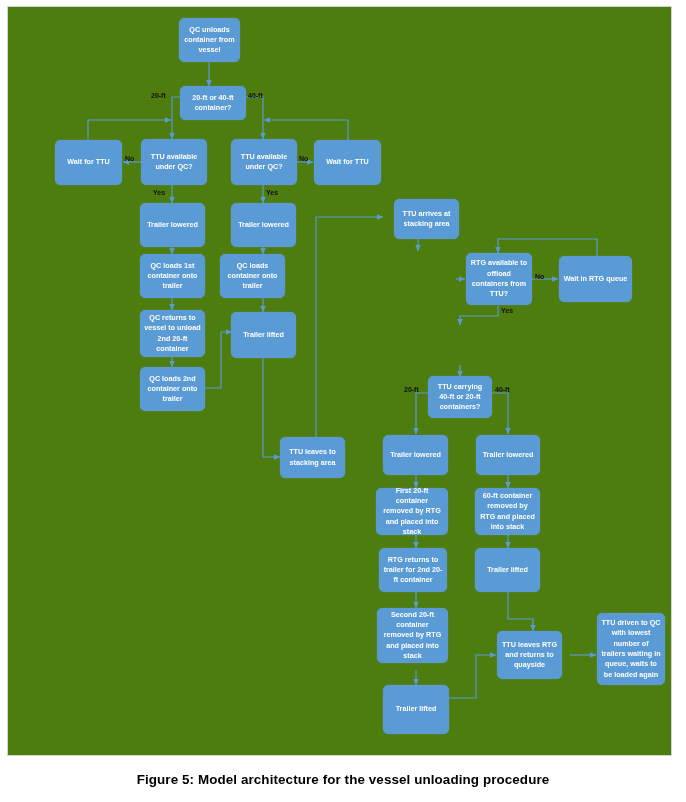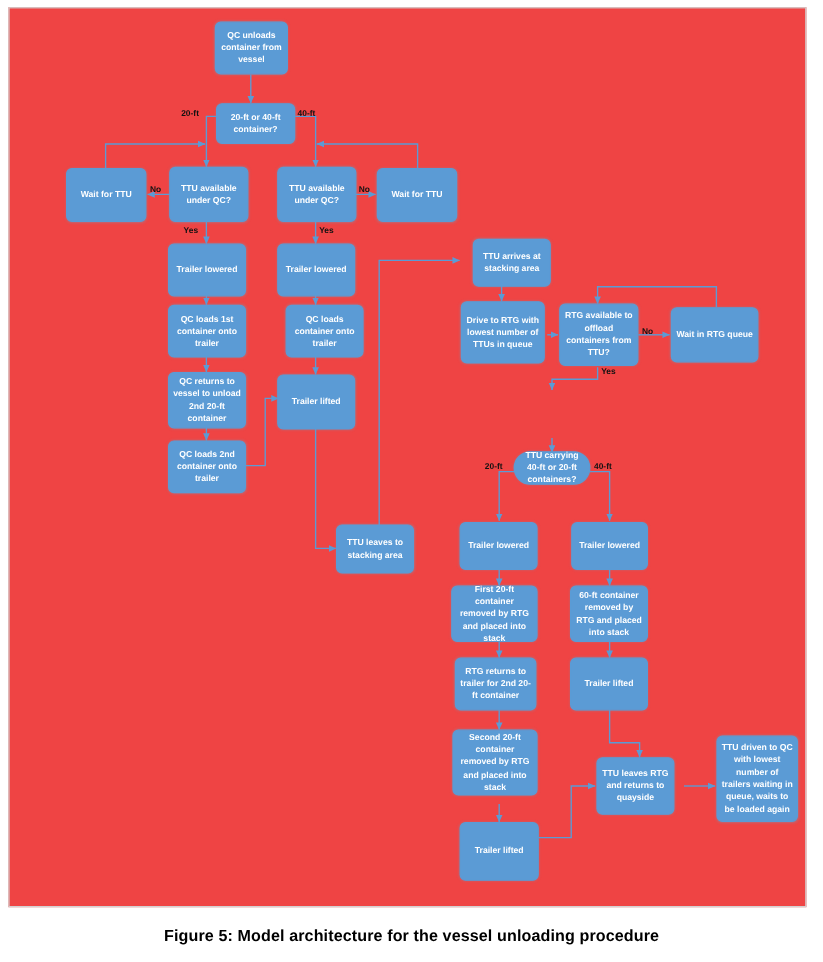--- a/index.html
+++ b/index.html
@@ -20,21 +20,21 @@
     height: 802px;
     background: #ffffff;
   }
   #figure-frame {
     position: absolute;
     left: 7px;
     top: 6px;
     width: 665px;
     height: 750px;
     border: 1px solid #d2d2d2;
-    background: #ef4444;
+    background: #4d7c0f;
     box-sizing: border-box;
     padding-left: 48px;
   }
   #diagram-canvas {
     position: absolute;
     left: 0;
     top: 0;
     width: 663px;
     height: 748px;
   }
@@ -202,21 +202,21 @@
       </div>
 
       <div class="node" style="left:223px; top:196px; width:65px; height:44px;">
         <span>Trailer lowered</span>
       </div>
 
       <div class="node" style="left:132px; top:247px; width:65px; height:44px;justify-content:center;">
         <span>QC loads 1st container onto trailer</span>
       </div>
 
-      <div class="node" style="left:230px; top:247px; width:65px; height:44px;text-align:center;">
+      <div class="node" style="left:212px; top:247px; width:65px; height:44px;text-align:center;">
         <span>QC loads container onto trailer</span>
       </div>
 
       <div class="node" style="left:132px; top:303px; width:65px; height:47px;">
         <span>QC returns to vessel to unload 2nd 20-ft container</span>
       </div>
 
       <div class="node" style="left:223px; top:305px; width:65px; height:46px;">
         <span>Trailer lifted</span>
       </div>
@@ -226,34 +226,31 @@
       </div>
 
       <div class="node" style="left:272px; top:430px; width:65px; height:41px;">
         <span>TTU leaves to stacking area</span>
       </div>
 
       <div class="node" style="left:376px; top:192px; width:65px; height:40px;margin-left:10px;">
         <span>TTU arrives   at stacking area</span>
       </div>
 
-      <div class="node" style="left:376px; top:244px; width:70px; height:52px;">
-        <span>Drive to RTG with lowest number of TTUs in queue</span>
-      </div>
 
       <div class="node" style="left:551px; top:249px; width:73px; height:46px;">
         <span>Wait in RTG queue</span>
       </div>
 
       <div class="node" style="left:458px; top:246px; width:66px; height:52px;">
         <span>RTG available to offload containers from TTU?</span>
       </div>
 
 
-      <div class="node" style="left:420px; top:369px; width:64px; height:28px;border-radius:19px;">
+      <div class="node" style="left:420px; top:369px; width:64px; height:42px;">
         <span>TTU carrying 40-ft or 20-ft containers?</span>
       </div>
 
       <div class="node" style="left:375px; top:428px; width:65px; height:40px;">
         <span>Trailer lowered</span>
       </div>
 
       <div class="node" style="left:468px; top:428px; width:64px; height:40px;">
         <span>Trailer lowered</span>
       </div>

